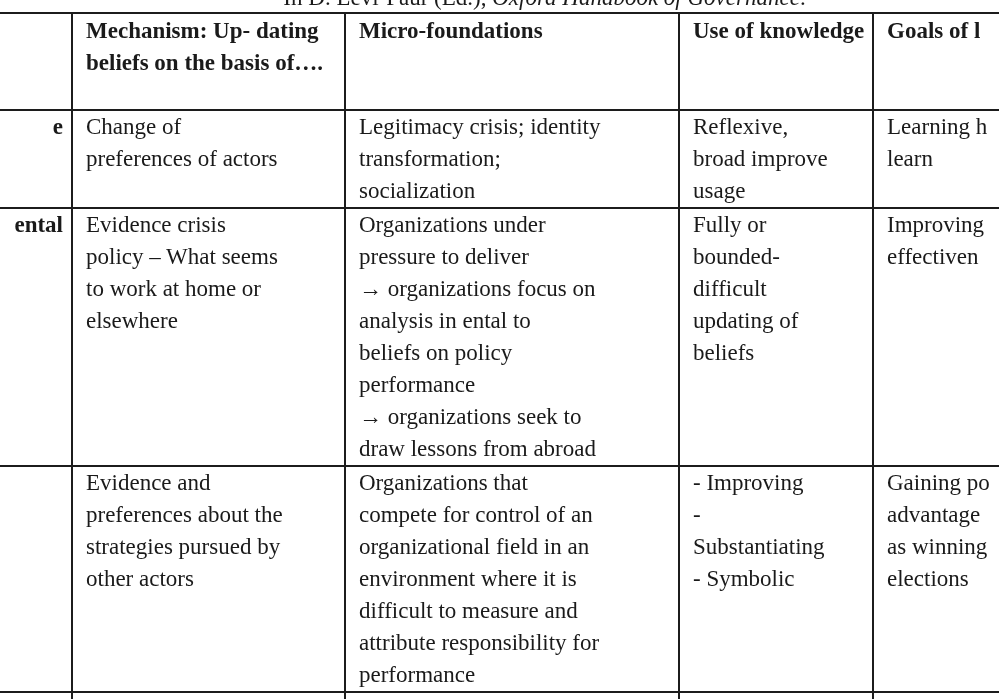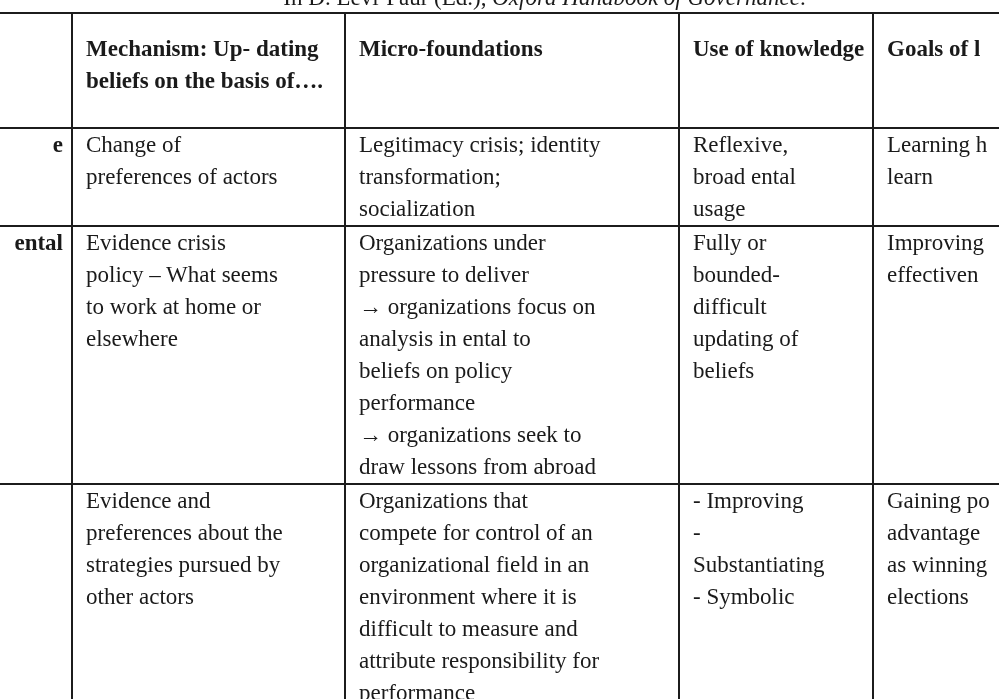--- a/index.html
+++ b/index.html
@@ -50,21 +50,21 @@
     border: 2.5px solid #1c1c1c;
     vertical-align: top;
     text-align: left;
     padding: 0 0 0 13px;
     font-size: 23px;
     line-height: 32px;
     overflow: hidden;
   }
   th {
     font-weight: bold;
-    padding-top: 19px;
+    padding-top: 1px;
   }
   td { font-weight: normal; }
   td.rowhead {
     font-weight: bold;
     text-align: right;
     padding: 0 8px 0 0;
     white-space: nowrap;
   }
   td .line { display: block; white-space: nowrap; }
   .row-header th { height: 94px; }
@@ -118,21 +118,21 @@
           <span class="line">Change of</span>
           <span class="line">preferences of actors</span>
         </td>
         <td>
           <span class="line">Legitimacy crisis; identity</span>
           <span class="line">transformation;</span>
           <span class="line">socialization</span>
         </td>
         <td>
           <span class="line">Reflexive,</span>
-          <span class="line">broad ental</span>
+          <span class="line">broad improve</span>
           <span class="line">usage</span>
         </td>
         <td>
           <span class="line">Learning h</span>
           <span class="line">learn</span>
         </td>
       </tr>
 
       <tr class="row-2">
         <td class="rowhead">ental</td>

